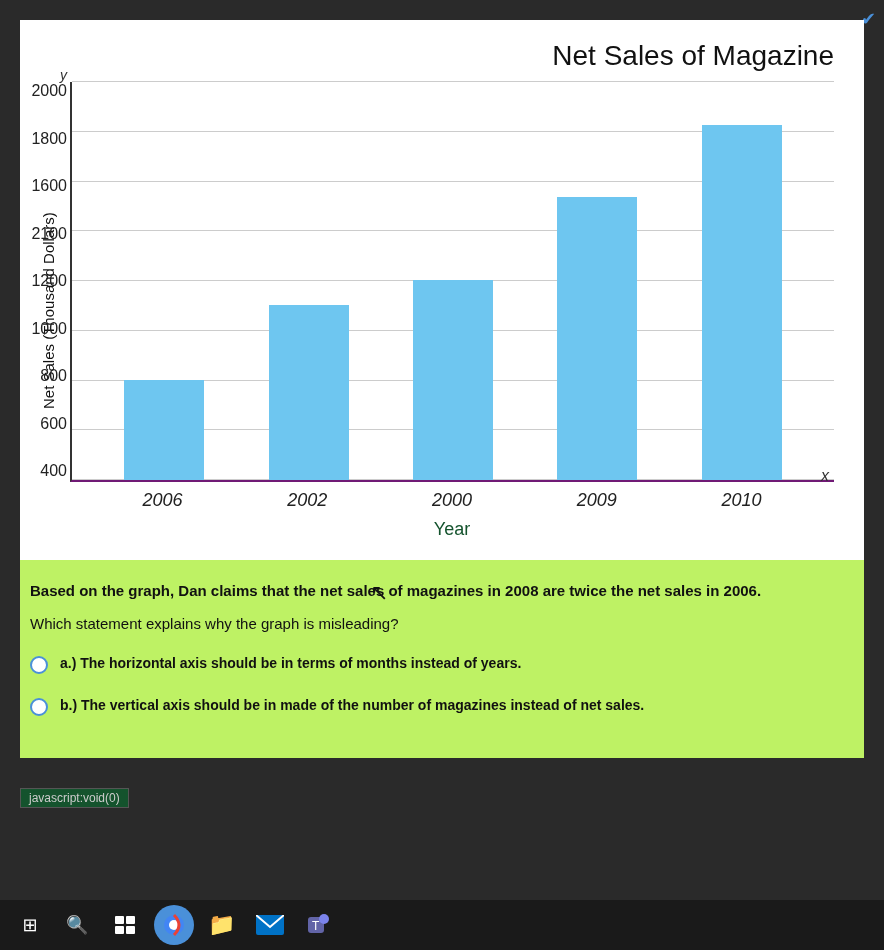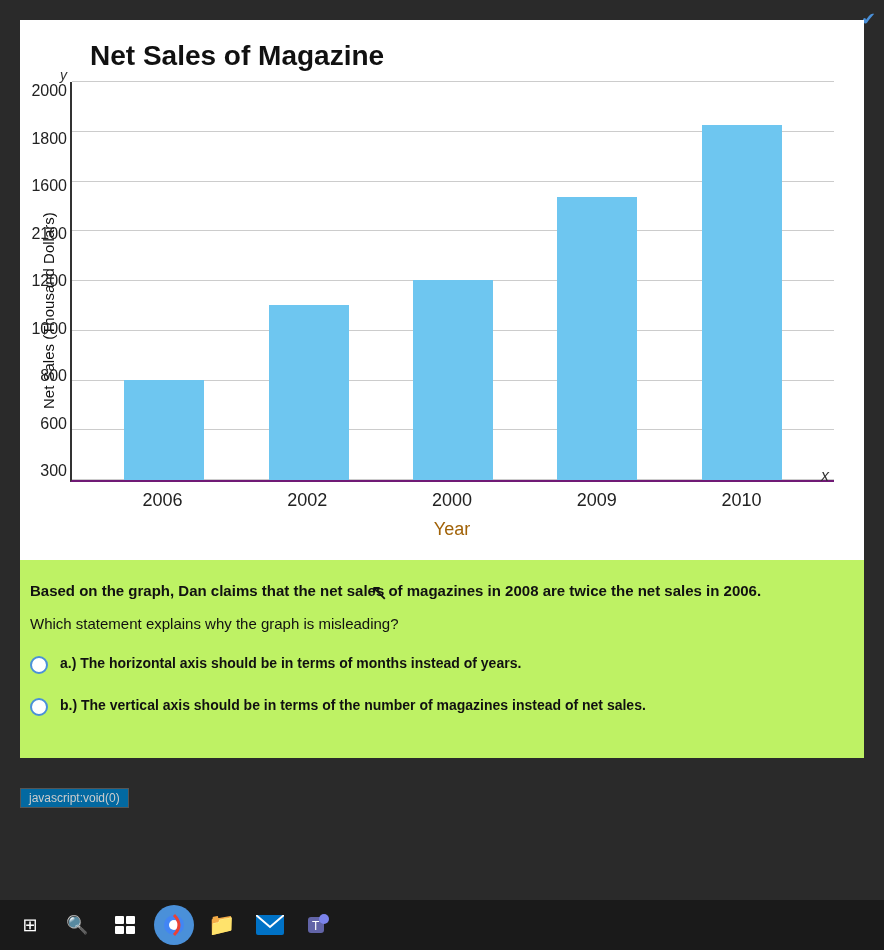--- a/index.html
+++ b/index.html
@@ -18,23 +18,23 @@
       flex-direction: column;
     }
     .chart-area {
       background: #fff;
       margin: 20px 20px 0 20px;
       padding: 20px 30px 20px 20px;
       position: relative;
       flex-shrink: 0;
     }
     .chart-title {
-      text-align: left;
+      text-align: right;
       font-size: 28px;
-      font-weight: bold;
+      font-weight: normal;
       color: #111;
       margin-bottom: 10px;
       margin-left: 50px;
     }
     .chart-inner {
       display: flex;
       flex-direction: row;
       align-items: stretch;
       position: relative;
     }
@@ -115,37 +115,38 @@
     .bar {
       background: #6ec6f0;
       width: 80px;
     }
     .x-axis-labels {
       display: flex;
       flex-direction: row;
       justify-content: space-around;
       padding: 0 20px;
       margin-top: 8px;
+      font-style: italic;
     }
     .x-tick {
       font-size: 18px;
       color: #222;
       text-align: center;
       flex: 1;
     }
     .x-axis-title-row {
       display: flex;
       flex-direction: row;
       justify-content: center;
       align-items: center;
       margin-top: 8px;
     }
     .x-axis-title {
       font-size: 18px;
-      color: #a16207;
+      color: #14532d;
       text-align: center;
     }
     .x-label-x {
       position: absolute;
       right: 5px;
       bottom: -5px;
       font-style: italic;
       font-size: 16px;
       color: #333;
     }
@@ -239,21 +240,21 @@
       width: 40px;
       height: 40px;
       display: flex;
       align-items: center;
       justify-content: center;
       color: #f9c74f;
       font-size: 22px;
       cursor: pointer;
     }
     .javascript-tooltip {
-      background: #0369a1;
+      background: #14532d;
       color: #ccc;
       font-size: 12px;
       padding: 2px 8px;
       border: 1px solid #555;
       position: absolute;
       bottom: 92px;
       left: 20px;
     }
     .top-right-check {
       position: absolute;
@@ -290,21 +291,21 @@
 
           <div class="y-tick-labels">
             <span class="y-tick">2000</span>
             <span class="y-tick">1800</span>
             <span class="y-tick">1600</span>
             <span class="y-tick">2100</span>
             <span class="y-tick">1200</span>
             <span class="y-tick">1000</span>
             <span class="y-tick">800</span>
             <span class="y-tick">600</span>
-            <span class="y-tick">300</span>
+            <span class="y-tick">400</span>
           </div>
 
           <div class="grid-lines">
             <div class="grid-line" style="bottom: 100%;"></div>
             <div class="grid-line" style="bottom: 87.5%;"></div>
             <div class="grid-line" style="bottom: 75%;"></div>
             <div class="grid-line" style="bottom: 62.5%;"></div>
             <div class="grid-line" style="bottom: 50%;"></div>
             <div class="grid-line" style="bottom: 37.5%;"></div>
             <div class="grid-line" style="bottom: 25%;"></div>
@@ -361,21 +362,21 @@
 
     <div class="option-row">
       <div class="radio-circle">
       </div>
       <span class="option-text">a.) The horizontal axis should be in terms of months instead of years.</span>
     </div>
 
     <div class="option-row">
       <div class="radio-circle">
       </div>
-      <span class="option-text">b.) The vertical axis should be in terms of the number of magazines instead of net sales.</span>
+      <span class="option-text">b.) The vertical axis should be in made of the number of magazines instead of net sales.</span>
     </div>
 
   </div>
 
   <div style="position: relative; flex: 1; min-height: 50px;">
     <div class="javascript-tooltip">javascript:void(0)</div>
   </div>
 
   <div class="taskbar">
     <div class="taskbar-btn">⊞</div>

